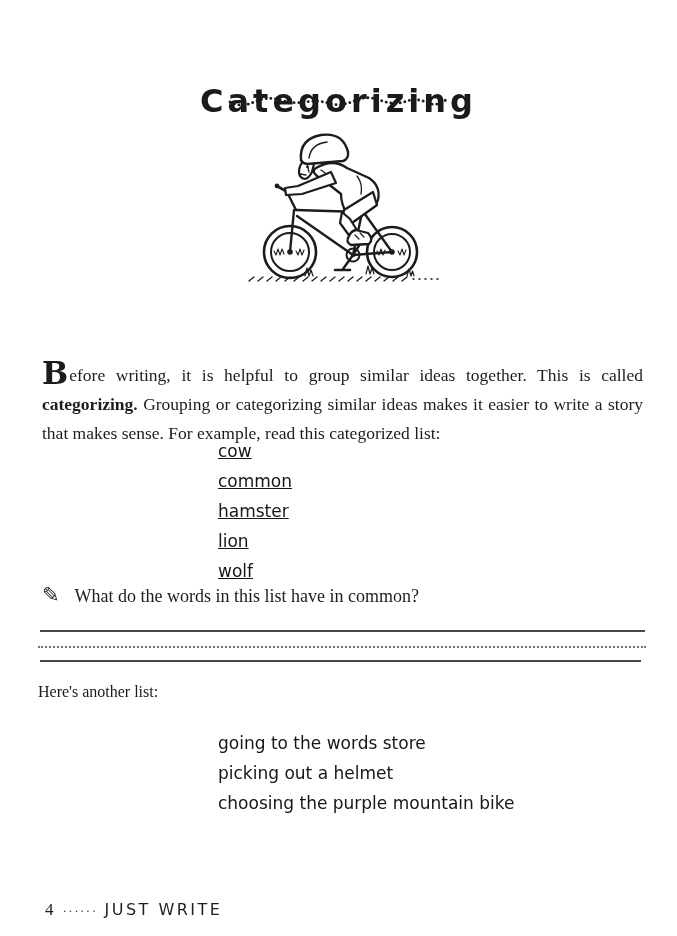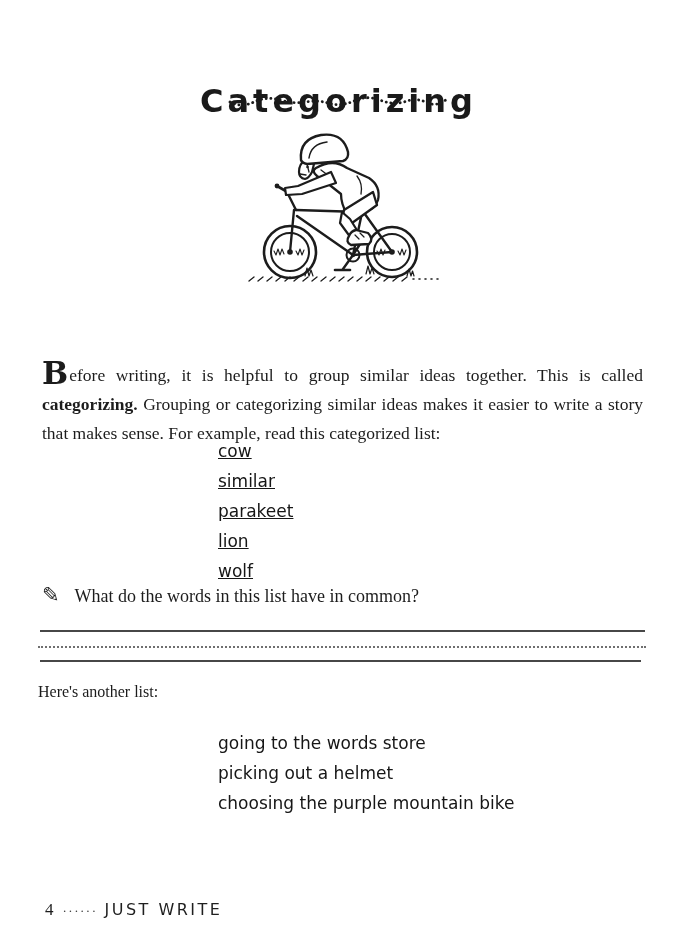--- a/index.html
+++ b/index.html
@@ -130,22 +130,22 @@
     <path class="ink fillw" stroke-width="2.2" d="M101 88 L99 99 L110 114 L119 111 L109 95 Z"></path>
 
     <path class="ink fillw" stroke-width="2.3" d="M108 112 Q104 118 110 121 L128 120 Q133 115 127 109 L115 106 Q110 107 108 112 Z"></path>
     <path class="ink" stroke-width="1.2" d="M114 111 l4 4 M119 109 l4 4"></path>
   </svg>
 
   <p class="intro"><span class="dropcap">B</span><span>efore writing, it is helpful to group similar ideas together. This is called </span><span class="bold-word">categorizing.</span><span> Grouping or categorizing similar ideas makes it easier to write a story that makes sense. For example, read this categorized list:</span></p>
 
   <ul class="plain-list animal-list">
     <li>cow</li>
-    <li>similar</li>
-    <li>parakeet</li>
+    <li>common</li>
+    <li>hamster</li>
     <li>lion</li>
     <li>wolf</li>
   </ul>
 
   <div class="question-row">
     <span class="pencil">✎</span>
     <span class="question-text">What do the words in this list have in common?</span>
   </div>
 
   <div class="answer-line line-solid-top"></div>

